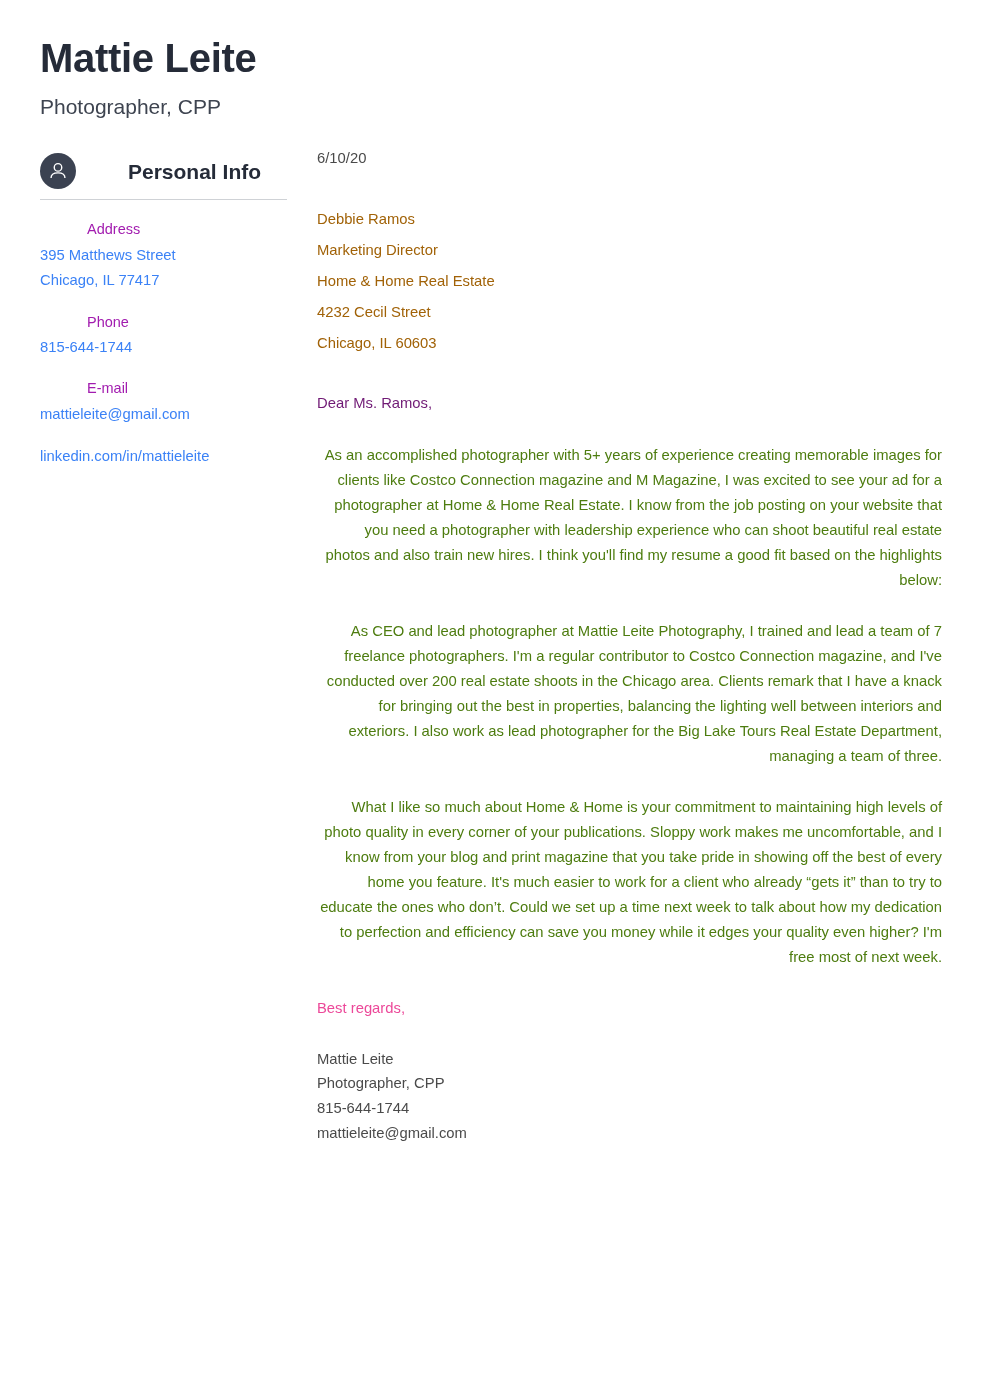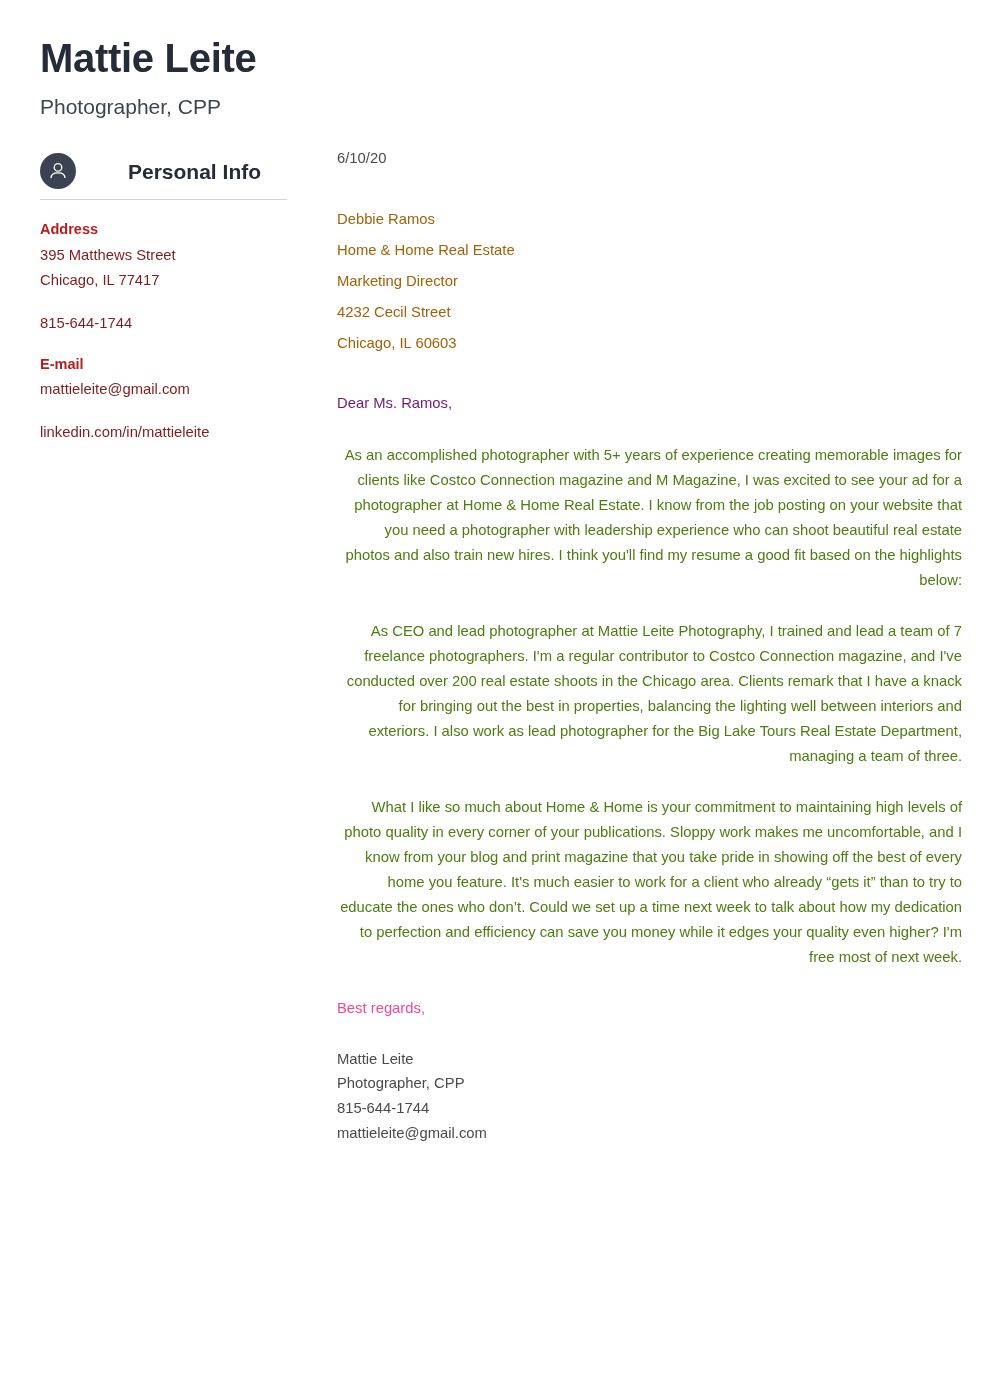--- a/index.html
+++ b/index.html
@@ -73,36 +73,37 @@
     height: 1px;
     background: #cfd2d6;
     width: 247px;
     margin-bottom: 18px;
   }
   .info-block {
     margin-bottom: 17px;
   }
   .info-label {
     font-size: 14.5px;
-    font-weight: bold;
-    color: #b91c1c;
+    font-weight: normal;
+    color: #a21caf;
     line-height: 1.55;
     margin-bottom: 2px;
+    margin-left: 47px;
   }
   .info-value {
     font-size: 14.8px;
     font-weight: normal;
-    color: #7f1d1d;
+    color: #3b82f6;
     line-height: 1.72;
   }
 
   
   .letter {
     position: absolute;
-    left: 337px;
+    left: 317px;
     top: 146px;
     width: 625px;
   }
   .letter-date {
     font-size: 14.8px;
     line-height: 1.7;
     color: #4a4a4a;
     margin-bottom: 36px;
   }
   .recipient {
@@ -160,42 +161,43 @@
     </div>
     <div class="divider"></div>
 
     <div class="info-block">
       <div class="info-label">Address</div>
       <div class="info-value">395 Matthews Street</div>
       <div class="info-value">Chicago, IL 77417</div>
     </div>
 
     <div class="info-block">
+      <div class="info-label">Phone</div>
       <div class="info-value">815-644-1744</div>
     </div>
 
     <div class="info-block">
       <div class="info-label">E-mail</div>
       <div class="info-value">mattieleite@gmail.com</div>
     </div>
 
     <div class="info-block">
       <div class="info-value">linkedin.com/in/mattieleite</div>
     </div>
 
   </aside>
 
   <main class="letter">
 
     <div class="letter-date">6/10/20</div>
 
     <div class="recipient">
       <div class="recipient-line">Debbie Ramos</div>
+      <div class="recipient-line">Marketing Director</div>
       <div class="recipient-line">Home &amp; Home Real Estate</div>
-      <div class="recipient-line">Marketing Director</div>
       <div class="recipient-line">4232 Cecil Street</div>
       <div class="recipient-line">Chicago, IL 60603</div>
     </div>
 
     <div class="salutation">Dear Ms. Ramos,</div>
 
     <p class="para">As an accomplished photographer with 5+ years of experience creating memorable images for clients like Costco Connection magazine and M Magazine, I was excited to see your ad for a photographer at Home &amp; Home Real Estate. I know from the job posting on your website that you need a photographer with leadership experience who can shoot beautiful real estate photos and also train new hires. I think you'll find my resume a good fit based on the highlights below:</p>
     <p class="para">As CEO and lead photographer at Mattie Leite Photography, I trained and lead a team of 7 freelance photographers. I'm a regular contributor to Costco Connection magazine, and I've conducted over 200 real estate shoots in the Chicago area. Clients remark that I have a knack for bringing out the best in properties, balancing the lighting well between interiors and exteriors. I also work as lead photographer for the Big Lake Tours Real Estate Department, managing a team of three.</p>
     <p class="para">What I like so much about Home &amp; Home is your commitment to maintaining high levels of photo quality in every corner of your publications. Sloppy work makes me uncomfortable, and I know from your blog and print magazine that you take pride in showing off the best of every home you feature. It's much easier to work for a client who already “gets it” than to try to educate the ones who don’t. Could we set up a time next week to talk about how my dedication to perfection and efficiency can save you money while it edges your quality even higher? I'm free most of next week.</p>
 

